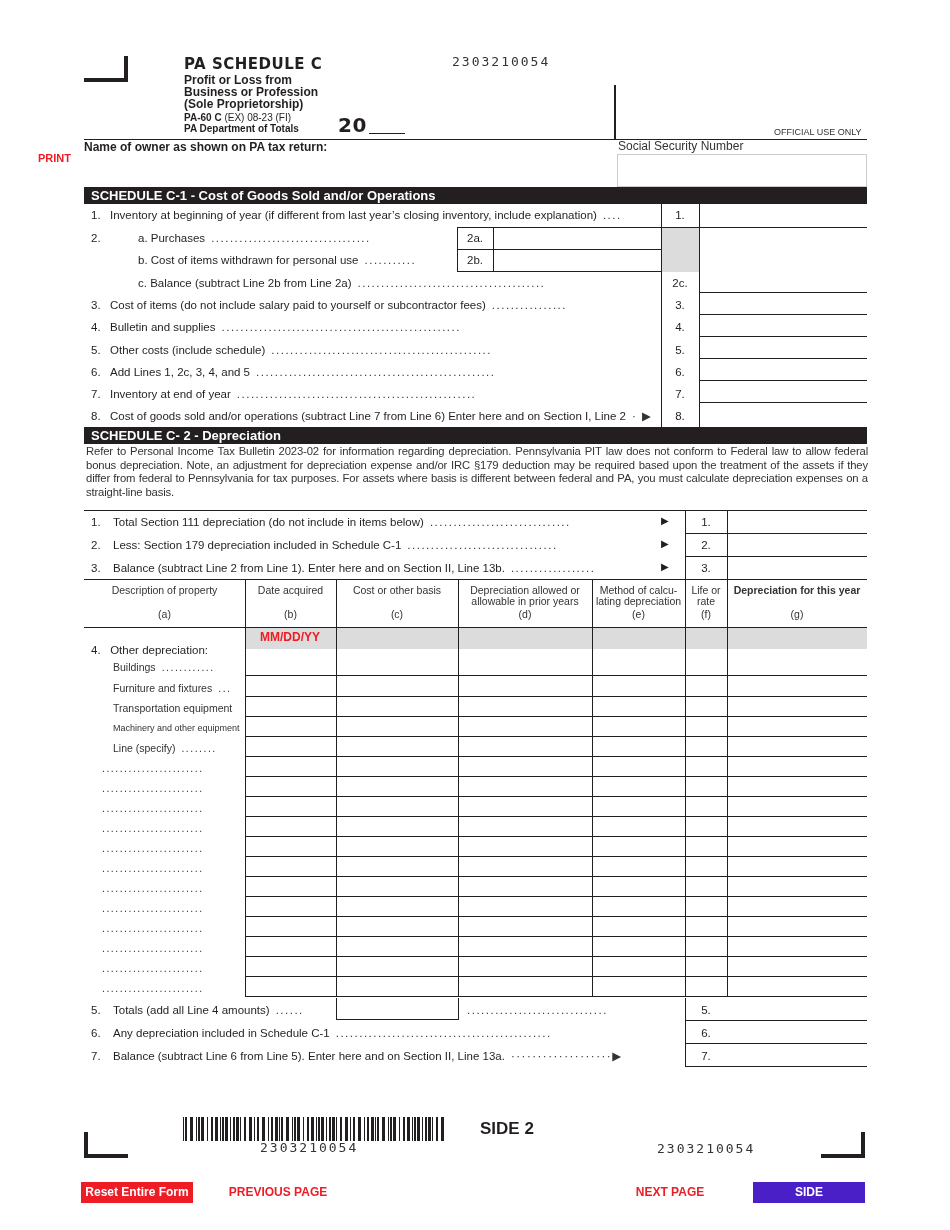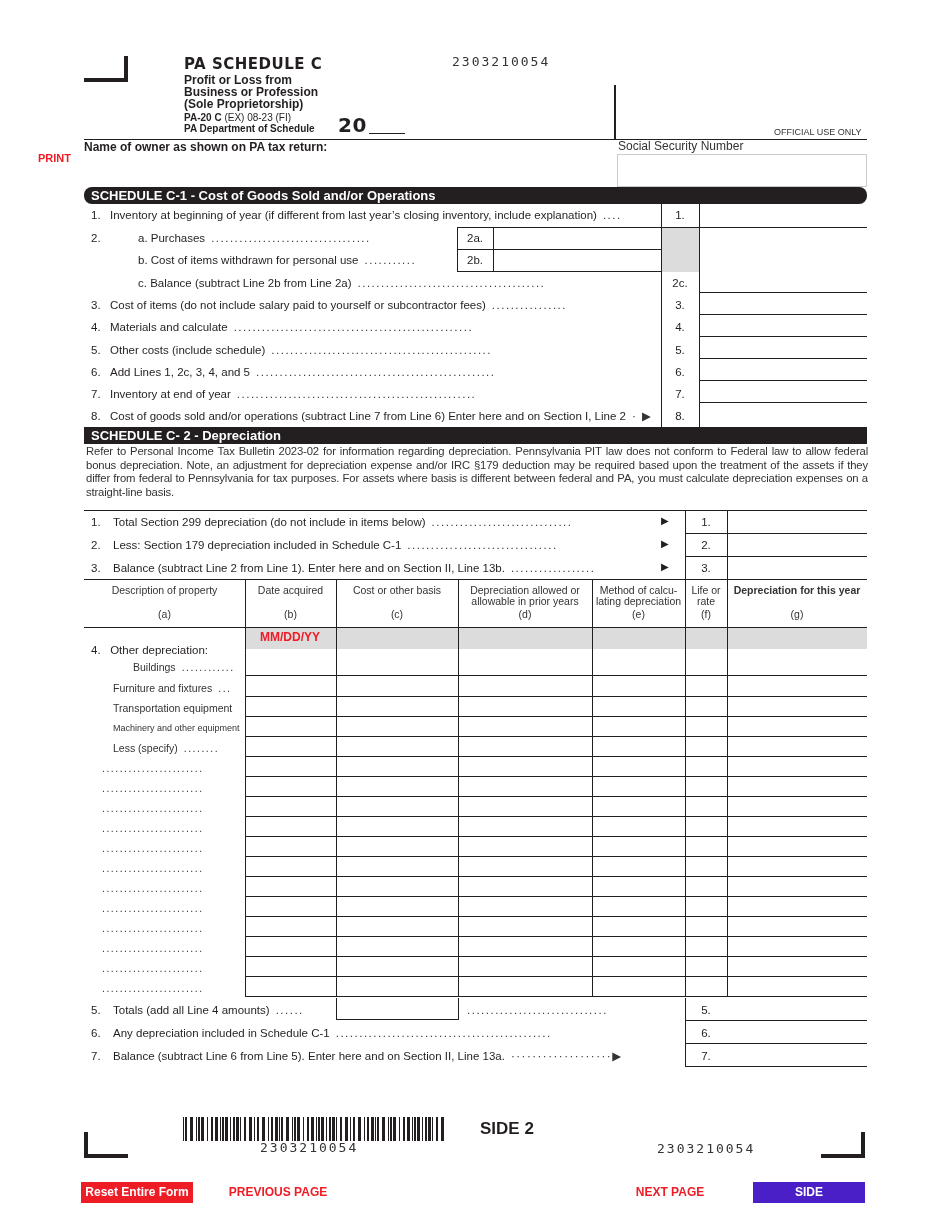--- a/index.html
+++ b/index.html
@@ -30,55 +30,55 @@
 <div class="crop" style="left:84px;top:78px;width:44px;height:4px;"></div>
 
 <div class="abs title" style="left:184px;top:55px;">PA SCHEDULE C</div>
 <div class="abs ocr" style="left:452px;top:54px;">2303210054</div>
 <div class="abs sub" style="left:184px;top:74px;">
   <div>Profit or Loss from</div>
   <div>Business or Profession</div>
   <div>(Sole Proprietorship)</div>
 </div>
 <div class="abs small" style="left:184px;top:112px;">
-  <b>PA-20 C</b><span> (EX) 08-23 (FI)</span>
+  <b>PA-60 C</b><span> (EX) 08-23 (FI)</span>
 </div>
-<div class="abs small" style="left:184px;top:123px;font-weight:bold;">PA Department of Schedule</div>
+<div class="abs small" style="left:184px;top:123px;font-weight:bold;">PA Department of Totals</div>
 <div class="abs title" style="left:338px;top:113px;font-size:20px;">20</div>
 <input class="field" style="left: 369px; top: 118px; width: 36px; height: 16px; border-bottom: 1px solid rgb(35, 31, 32);">
 
 <div class="vline" style="left:614px;top:85px;height:54px;width:2px;"></div>
 <div class="abs" style="left:774px;top:127px;font-size:9px;color:#333;">OFFICIAL USE ONLY</div>
 <div class="hline" style="left:84px;top:139px;width:783px;"></div>
 
 <div class="abs red" style="left:38px;top:152px;font-size:11px;">PRINT</div>
 <div class="abs" style="left:84px;top:140px;font-weight:bold;font-size:12px;">Name of owner as shown on PA tax return:</div>
 <input class="field" style="left: 84px; top: 156px; width: 526px; height: 30px;">
 <div class="abs" style="left:618px;top:139px;font-size:12px;color:#333;">Social Security Number</div>
 <input class="field" style="left: 617px; top: 154px; width: 250px; height: 33px; border: 1px solid rgb(204, 204, 204);">
 
-<div class="sec-head" style="top:187px;border-radius:8px;">SCHEDULE C-1 - Cost of Goods Sold and/or Operations</div>
+<div class="sec-head" style="top:187px;">SCHEDULE C-1 - Cost of Goods Sold and/or Operations</div>
 
 <div id="c1-lines">
     <div class="line-text" style="left: 91px; top: 208px;"><span style="display: inline-block; width: 19px;">1.</span><span>Inventory at beginning of year (if different from last year’s closing inventory, include explanation)</span><span class="dots" style="margin-left: 6px;">....</span></div>
     <div class="lbl" style="left: 661px; top: 208px; width: 38px;">1.</div>
     <input class="field" style="left: 700px; top: 205px; width: 167px; height: 20px;">
     <div class="line-text" style="left: 91px; top: 231px;"><span style="display: inline-block; width: 19px;">2.</span><span style="padding-left: 28px;">a. Purchases</span><span class="dots" style="margin-left: 6px;">..................................</span></div>
     <div class="lbl" style="left: 457px; top: 231px; width: 36px;">2a.</div>
     <input class="field" style="left: 494px; top: 228px; width: 167px; height: 20px;">
     <div class="line-text" style="left: 91px; top: 253px;"><span style="display: inline-block; width: 19px;"></span><span style="padding-left: 28px;">b. Cost of items withdrawn for personal use</span><span class="dots" style="margin-left: 6px;">...........</span></div>
     <div class="lbl" style="left: 457px; top: 253px; width: 36px;">2b.</div>
     <input class="field" style="left: 494px; top: 250px; width: 167px; height: 20px;">
     <div class="line-text" style="left: 91px; top: 276px;"><span style="display: inline-block; width: 19px;"></span><span style="padding-left: 28px;">c. Balance (subtract Line 2b from Line 2a)</span><span class="dots" style="margin-left: 6px;">........................................</span></div>
     <div class="lbl" style="left: 661px; top: 276px; width: 38px;">2c.</div>
     <input class="field" style="left: 700px; top: 273px; width: 167px; height: 20px;">
     <div class="line-text" style="left: 91px; top: 298px;"><span style="display: inline-block; width: 19px;">3.</span><span>Cost of items (do not include salary paid to yourself or subcontractor fees)</span><span class="dots" style="margin-left: 6px;">................</span></div>
     <div class="lbl" style="left: 661px; top: 298px; width: 38px;">3.</div>
     <input class="field" style="left: 700px; top: 295px; width: 167px; height: 20px;">
-    <div class="line-text" style="left: 91px; top: 320px;"><span style="display: inline-block; width: 19px;">4.</span><span>Materials and calculate</span><span class="dots" style="margin-left: 6px;">...................................................</span></div>
+    <div class="line-text" style="left: 91px; top: 320px;"><span style="display: inline-block; width: 19px;">4.</span><span>Bulletin and supplies</span><span class="dots" style="margin-left: 6px;">...................................................</span></div>
     <div class="lbl" style="left: 661px; top: 320px; width: 38px;">4.</div>
     <input class="field" style="left: 700px; top: 317px; width: 167px; height: 20px;">
     <div class="line-text" style="left: 91px; top: 343px;"><span style="display: inline-block; width: 19px;">5.</span><span>Other costs (include schedule)</span><span class="dots" style="margin-left: 6px;">...............................................</span></div>
     <div class="lbl" style="left: 661px; top: 343px; width: 38px;">5.</div>
     <input class="field" style="left: 700px; top: 340px; width: 167px; height: 20px;">
     <div class="line-text" style="left: 91px; top: 365px;"><span style="display: inline-block; width: 19px;">6.</span><span>Add Lines 1, 2c, 3, 4, and 5</span><span class="dots" style="margin-left: 6px;">...................................................</span></div>
     <div class="lbl" style="left: 661px; top: 365px; width: 38px;">6.</div>
     <input class="field" style="left: 700px; top: 362px; width: 167px; height: 20px;">
     <div class="line-text" style="left: 91px; top: 387px;"><span style="display: inline-block; width: 19px;">7.</span><span>Inventory at end of year</span><span class="dots" style="margin-left: 6px;">...................................................</span></div>
     <div class="lbl" style="left: 661px; top: 387px; width: 38px;">7.</div>
@@ -102,21 +102,21 @@
 
 <div class="abs" style="left:457px;top:227px;width:204px;height:45px;border:1px solid #231f20;border-right:none;"></div>
 <div class="vline" style="left:493px;top:227px;height:45px;"></div>
 <div class="hline" style="left:457px;top:249px;width:204px;"></div>
 
 <div class="sec-head" style="top:427px;">SCHEDULE C- 2 - Depreciation</div>
 <div class="abs" style="left:86px;top:445px;width:782px;font-size:11.3px;line-height:13.5px;text-align:justify;color:#333;font-stretch:condensed;letter-spacing:-0.15px;">Refer to Personal Income Tax Bulletin 2023-02 for information regarding depreciation. Pennsylvania PIT law does not conform to Federal law to allow federal bonus depreciation. Note, an adjustment for depreciation expense and/or IRC §179 deduction may be required based upon the treatment of the assets if they differ from federal to Pennsylvania for tax purposes. For assets where basis is different between federal and PA, you must calculate depreciation expenses on a straight-line basis.</div>
 
 <div class="hline" style="left:84px;top:510px;width:783px;"></div>
 <div id="c2-top">
-    <div class="line-text" style="left: 91px; top: 515px;"><span style="display: inline-block; width: 22px;">1.</span><span>Total Section 299 depreciation (do not include in items below)</span><span class="dots" style="margin-left: 6px;">..............................</span></div>
+    <div class="line-text" style="left: 91px; top: 515px;"><span style="display: inline-block; width: 22px;">1.</span><span>Total Section 111 depreciation (do not include in items below)</span><span class="dots" style="margin-left: 6px;">..............................</span></div>
     <div class="abs" style="left: 661px; top: 515px; font-size: 10px;">▶</div>
     <div class="lbl" style="left: 685px; top: 515px; width: 42px;">1.</div>
     <input class="field" style="left: 728px; top: 512px; width: 139px; height: 20px;">
     <div class="line-text" style="left: 91px; top: 538px;"><span style="display: inline-block; width: 22px;">2.</span><span>Less: Section 179 depreciation included in Schedule C-1</span><span class="dots" style="margin-left: 6px;">................................</span></div>
     <div class="abs" style="left: 661px; top: 538px; font-size: 10px;">▶</div>
     <div class="lbl" style="left: 685px; top: 538px; width: 42px;">2.</div>
     <input class="field" style="left: 728px; top: 535px; width: 139px; height: 20px;">
     <div class="line-text" style="left: 91px; top: 561px;"><span style="display: inline-block; width: 22px;">3.</span><span>Balance (subtract Line 2 from Line 1). Enter here and on Section II, Line 13b.</span><span class="dots" style="margin-left: 6px;">..................</span></div>
     <div class="abs" style="left: 661px; top: 561px; font-size: 10px;">▶</div>
     <div class="lbl" style="left: 685px; top: 561px; width: 42px;">3.</div>
@@ -153,21 +153,21 @@
     <div class="shade" style="left: 245px; top: 628px; width: 622px; height: 21px;"></div>
     <div class="abs red" style="left: 260px; top: 630px; font-size: 12px;">MM/DD/YY</div>
     <div class="line-text" style="left: 91px; top: 643px; white-space: pre;">4.   Other depreciation:</div>
     <div class="vline" style="left: 245px; top: 627px; height: 369px;"></div>
     <div class="vline" style="left: 336px; top: 627px; height: 369px;"></div>
     <div class="vline" style="left: 458px; top: 627px; height: 369px;"></div>
     <div class="vline" style="left: 592px; top: 627px; height: 369px;"></div>
     <div class="vline" style="left: 685px; top: 627px; height: 369px;"></div>
     <div class="vline" style="left: 727px; top: 627px; height: 369px;"></div>
     <div class="hline" style="left: 245px; top: 675px; width: 622px;"></div>
-    <div class="line-text" style="left: 113px; top: 660px; font-size: 10.5px; color: rgb(51, 51, 51); margin-left: 20px;"><span>Buildings</span><span class="dots" style="margin-left: 6px;">............</span></div>
+    <div class="line-text" style="left: 113px; top: 660px; font-size: 10.5px; color: rgb(51, 51, 51);"><span>Buildings</span><span class="dots" style="margin-left: 6px;">............</span></div>
     <input class="field" style="left: 247px; top: 651px; width: 87px; height: 23px;">
     <input class="field" style="left: 338px; top: 651px; width: 118px; height: 23px;">
     <input class="field" style="left: 460px; top: 651px; width: 130px; height: 23px;">
     <input class="field" style="left: 594px; top: 651px; width: 89px; height: 23px;">
     <input class="field" style="left: 687px; top: 651px; width: 38px; height: 23px;">
     <input class="field" style="left: 729px; top: 651px; width: 136px; height: 23px;">
     <div class="hline" style="left: 245px; top: 696px; width: 622px;"></div>
     <div class="line-text" style="left: 113px; top: 681px; font-size: 10.5px; color: rgb(51, 51, 51);"><span>Furniture and fixtures</span><span class="dots" style="margin-left: 6px;">...</span></div>
     <input class="field" style="left: 247px; top: 677px; width: 87px; height: 18px;">
     <input class="field" style="left: 338px; top: 677px; width: 118px; height: 18px;">
@@ -185,21 +185,21 @@
     <input class="field" style="left: 729px; top: 698px; width: 136px; height: 17px;">
     <div class="hline" style="left: 245px; top: 736px; width: 622px;"></div>
     <div class="line-text" style="left: 113px; top: 721px; font-size: 9px; color: rgb(51, 51, 51);"><span>Machinery and other equipment</span></div>
     <input class="field" style="left: 247px; top: 718px; width: 87px; height: 17px;">
     <input class="field" style="left: 338px; top: 718px; width: 118px; height: 17px;">
     <input class="field" style="left: 460px; top: 718px; width: 130px; height: 17px;">
     <input class="field" style="left: 594px; top: 718px; width: 89px; height: 17px;">
     <input class="field" style="left: 687px; top: 718px; width: 38px; height: 17px;">
     <input class="field" style="left: 729px; top: 718px; width: 136px; height: 17px;">
     <div class="hline" style="left: 245px; top: 756px; width: 622px;"></div>
-    <div class="line-text" style="left: 113px; top: 741px; font-size: 10.5px; color: rgb(51, 51, 51);"><span>Less (specify)</span><span class="dots" style="margin-left: 6px;">........</span></div>
+    <div class="line-text" style="left: 113px; top: 741px; font-size: 10.5px; color: rgb(51, 51, 51);"><span>Line (specify)</span><span class="dots" style="margin-left: 6px;">........</span></div>
     <input class="field" style="left: 247px; top: 738px; width: 87px; height: 17px;">
     <input class="field" style="left: 338px; top: 738px; width: 118px; height: 17px;">
     <input class="field" style="left: 460px; top: 738px; width: 130px; height: 17px;">
     <input class="field" style="left: 594px; top: 738px; width: 89px; height: 17px;">
     <input class="field" style="left: 687px; top: 738px; width: 38px; height: 17px;">
     <input class="field" style="left: 729px; top: 738px; width: 136px; height: 17px;">
     <div class="hline" style="left: 245px; top: 776px; width: 622px;"></div>
     <div class="line-text" style="left: 96px; top: 761px; font-size: 10.5px; color: rgb(51, 51, 51);"><span class="dots" style="margin-left: 6px;">.......................</span></div>
     <input class="field" style="left: 247px; top: 758px; width: 87px; height: 17px;">
     <input class="field" style="left: 338px; top: 758px; width: 118px; height: 17px;">

